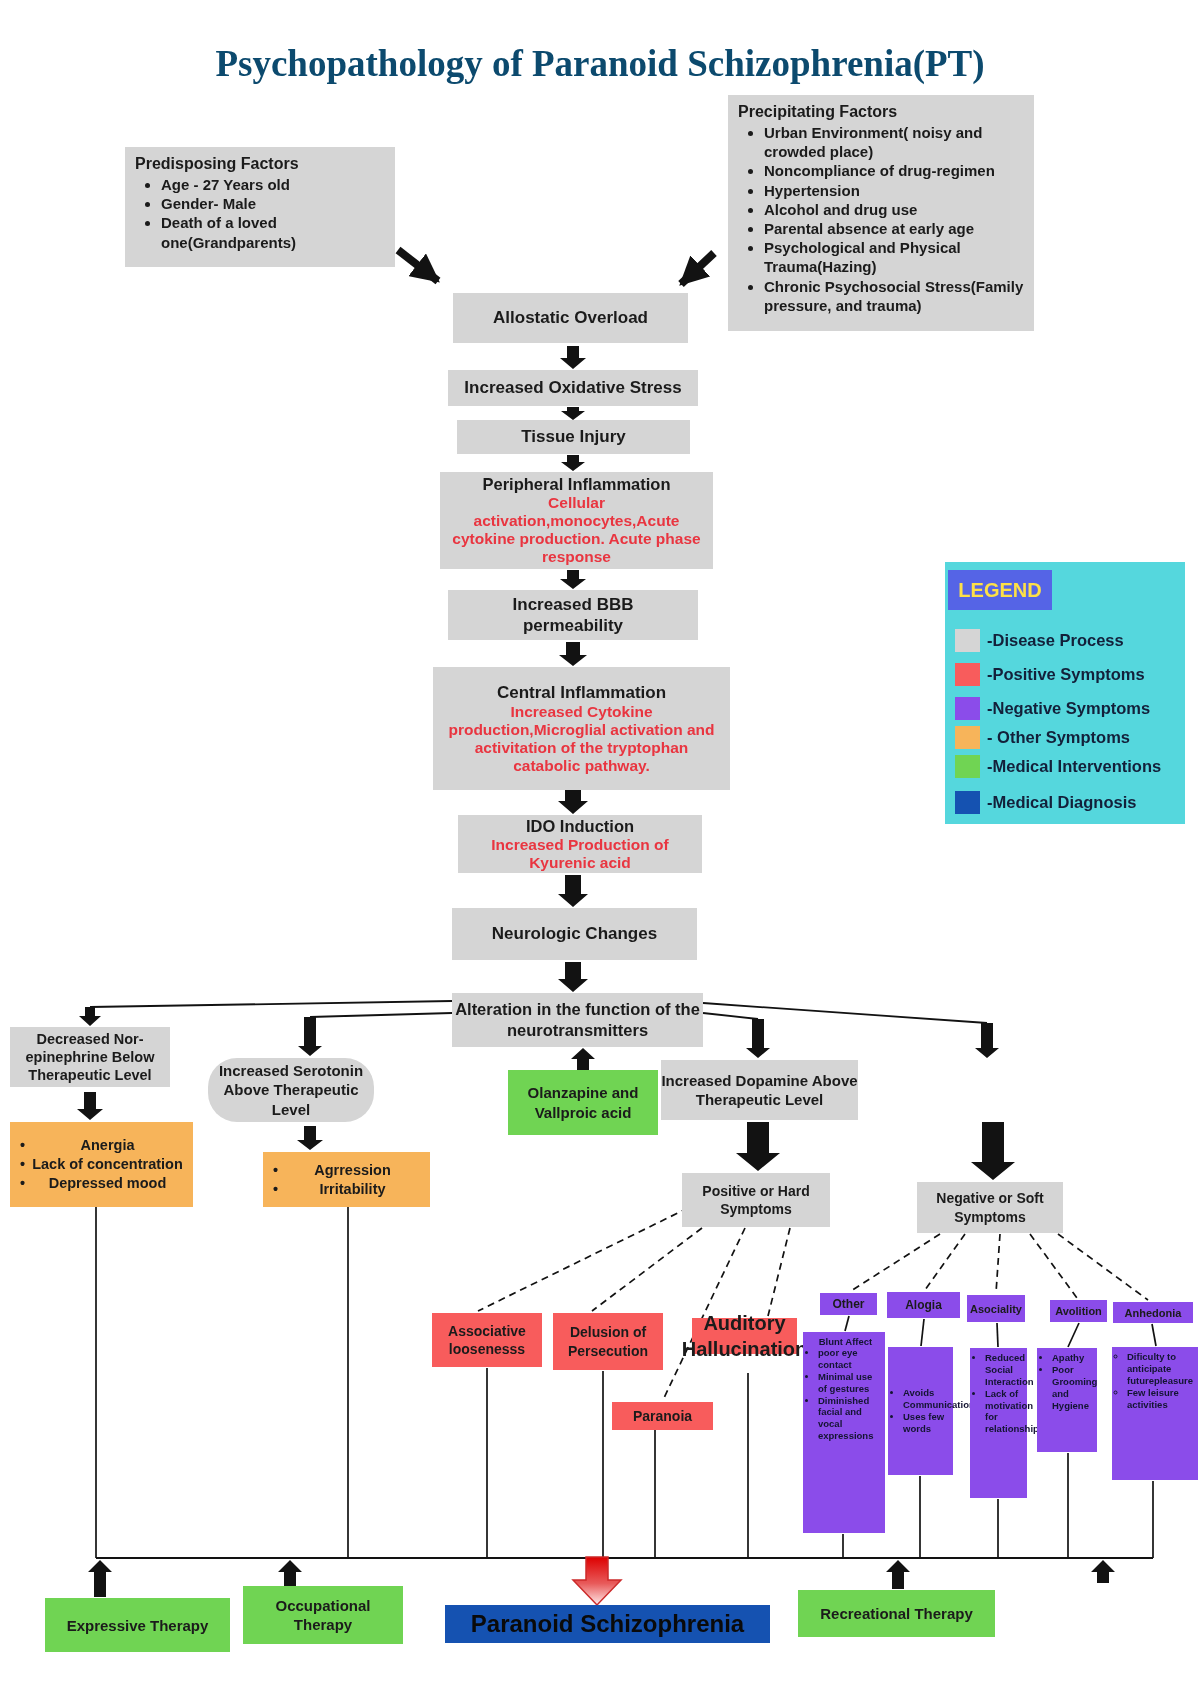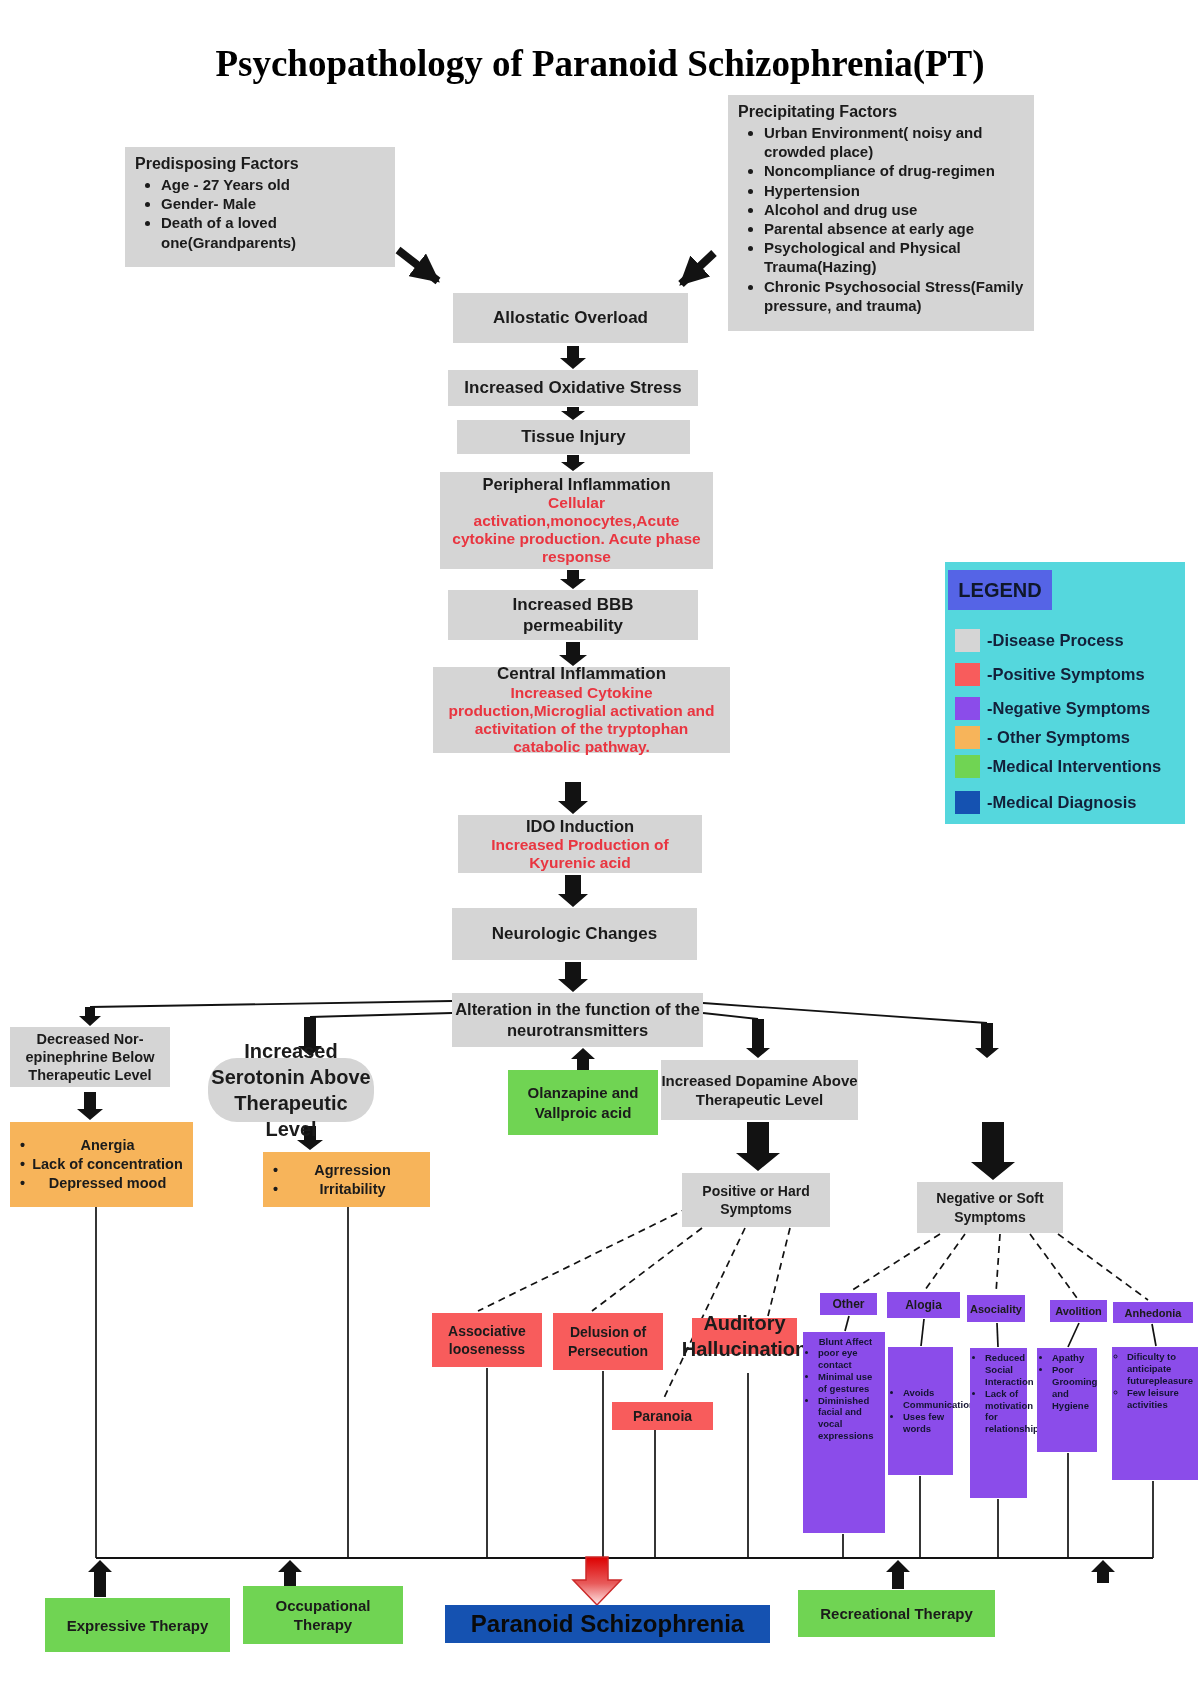--- a/index.html
+++ b/index.html
@@ -1,20 +1,20 @@
 <!DOCTYPE html>
 <html><head>
 <meta charset="utf-8">
 <style>
   html,body{margin:0;padding:0;background:#ffffff;}
   #canvas{position:relative;width:1200px;height:1698px;background:#ffffff;overflow:hidden;
           font-family:"Liberation Sans","DejaVu Sans",sans-serif;color:#1b1b1b;}
   #wires{position:absolute;left:0;top:0;z-index:1;}
   .ttl{position:absolute;left:0;top:42px;width:1200px;text-align:center;
-       font-family:"Liberation Serif","DejaVu Serif",serif;font-weight:700;font-size:37px;color:#000000;}
+       font-family:"Liberation Serif","DejaVu Serif",serif;font-weight:700;font-size:37px;color:#0c4a6e;}
   .bx{position:absolute;box-sizing:border-box;z-index:2;}
   .cx{display:flex;flex-direction:column;align-items:center;justify-content:center;text-align:center;}
   .gray{background:#d5d5d5;}
   .redbx{background:#f85c5c;}
   .purp{background:#8b4cea;}
   .oran{background:#f7b45a;}
   .grn{background:#70d453;}
   .blu{background:#1552b1;}
   .cyan{background:#55d7dd;}
   .w600{font-weight:600;} .w700{font-weight:700;}
@@ -24,21 +24,21 @@
   .listbox ul{margin:2px 0 0 0;padding-left:26px;list-style:disc;text-align:left;font-size:15px;font-weight:600;line-height:1.28;}
   .clist ul{margin:0;padding:0;list-style:none;font-size:14.5px;font-weight:700;line-height:1.3;}
   .clist li{position:relative;text-align:center;padding:0 8px 0 20px;}
   .clist li::before{content:"\2022";position:absolute;left:10px;}
   .plist{padding:4px 2px 4px 2px;font-size:9.5px;font-weight:600;color:#141432;}
   .plist .ph{text-align:center;padding-left:3px;}
   .plist ul{margin:0;padding-left:13px;list-style:disc;text-align:left;line-height:1.25;}
   .plist ul.circ{list-style:circle;}
   .leg{z-index:2;}
   .leg-h{position:absolute;left:3px;top:8px;width:104px;height:40px;background:#5564e6;
-         display:flex;align-items:center;justify-content:center;font-weight:800;font-size:20px;color:#0f172a;}
+         display:flex;align-items:center;justify-content:center;font-weight:800;font-size:20px;color:#fde047;}
   .leg-row{position:absolute;left:10px;height:24px;display:flex;align-items:center;gap:7px;}
   .leg-sw{width:25px;height:23px;display:inline-block;}
   .leg-lb{font-weight:700;font-size:16.5px;color:#13203a;white-space:nowrap;}
 </style>
 </head>
 <body>
 
 <div id="canvas">
 
   <div class="ttl">Psychopathology of Paranoid Schizophrenia(PT)</div>
@@ -152,39 +152,39 @@
   <div class="bx cx gray" style="left:457px;top:420px;width:233px;height:34px;font-size:17px;">
     <span class="w600">Tissue Injury</span>
   </div>
   <div class="bx cx gray" style="left:440px;top:472px;width:273px;height:97px;font-size:15.5px;padding:4px;">
     <span class="w600" style="font-size:16.5px;">Peripheral Inflammation</span>
     <span class="redtx">Cellular activation,monocytes,Acute cytokine production. Acute phase response</span>
   </div>
   <div class="bx cx gray" style="left:448px;top:590px;width:250px;height:50px;font-size:17px;line-height:1.25;padding:0 40px;">
     <span class="w600">Increased BBB permeability</span>
   </div>
-  <div class="bx cx gray" style="left:433px;top:667px;width:297px;height:86px;font-size:15.5px;padding:11px;">
+  <div class="bx cx gray" style="left:433px;top:667px;width:297px;height:123px;font-size:15.5px;padding:11px;">
     <span class="w600" style="font-size:17px;">Central Inflammation</span>
     <span class="redtx">Increased Cytokine production,Microglial activation and activitation of the tryptophan catabolic pathway.</span>
   </div>
   <div class="bx cx gray" style="left:458px;top:815px;width:244px;height:58px;font-size:15.5px;padding:2px;">
     <span class="w600" style="font-size:16.5px;">IDO Induction</span>
     <span class="redtx">Increased Production of Kyurenic acid</span>
   </div>
   <div class="bx cx gray" style="left:452px;top:908px;width:245px;height:52px;font-size:17px;">
     <span class="w600">Neurologic Changes</span>
   </div>
   <div class="bx cx gray" style="left:452px;top:993px;width:251px;height:54px;font-size:16.5px;line-height:1.25;">
     <span class="w600">Alteration in the function of the neurotransmitters</span>
   </div>
 
   <div class="bx cx gray" style="left:10px;top:1027px;width:160px;height:60px;font-size:14.5px;line-height:1.25;">
     <span class="w600">Decreased Nor-epinephrine Below Therapeutic Level</span>
   </div>
-  <div class="bx cx gray" style="left:208px;top:1058px;width:166px;height:64px;font-size:20px;line-height:1.3;border-radius:29px;">
+  <div class="bx cx gray" style="left:208px;top:1058px;width:166px;height:64px;font-size:15px;line-height:1.3;border-radius:29px;">
     <span class="w600">Increased Serotonin Above Therapeutic Level</span>
   </div>
   <div class="bx cx grn" style="left:508px;top:1070px;width:150px;height:65px;font-size:15px;line-height:1.3;">
     <span class="w700">Olanzapine and Vallproic acid</span>
   </div>
   <div class="bx cx gray" style="left:661px;top:1060px;width:197px;height:60px;font-size:15px;line-height:1.3;">
     <span class="w600">Increased Dopamine Above Therapeutic Level</span>
   </div>
 
   <div class="bx oran clist" style="left:10px;top:1122px;width:183px;height:85px;display:flex;align-items:center;">

